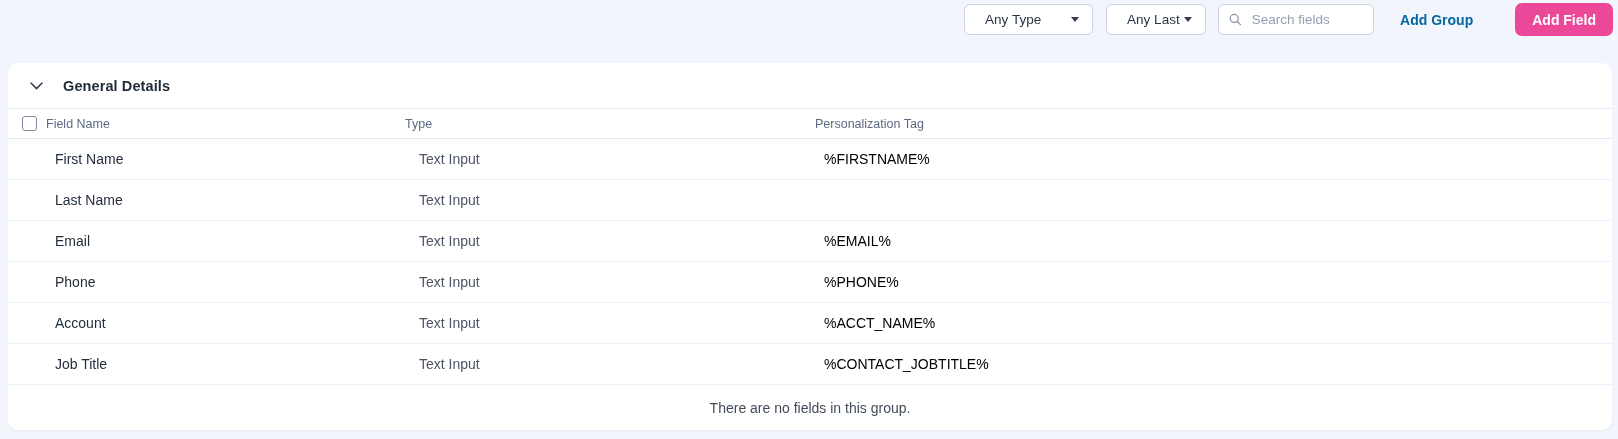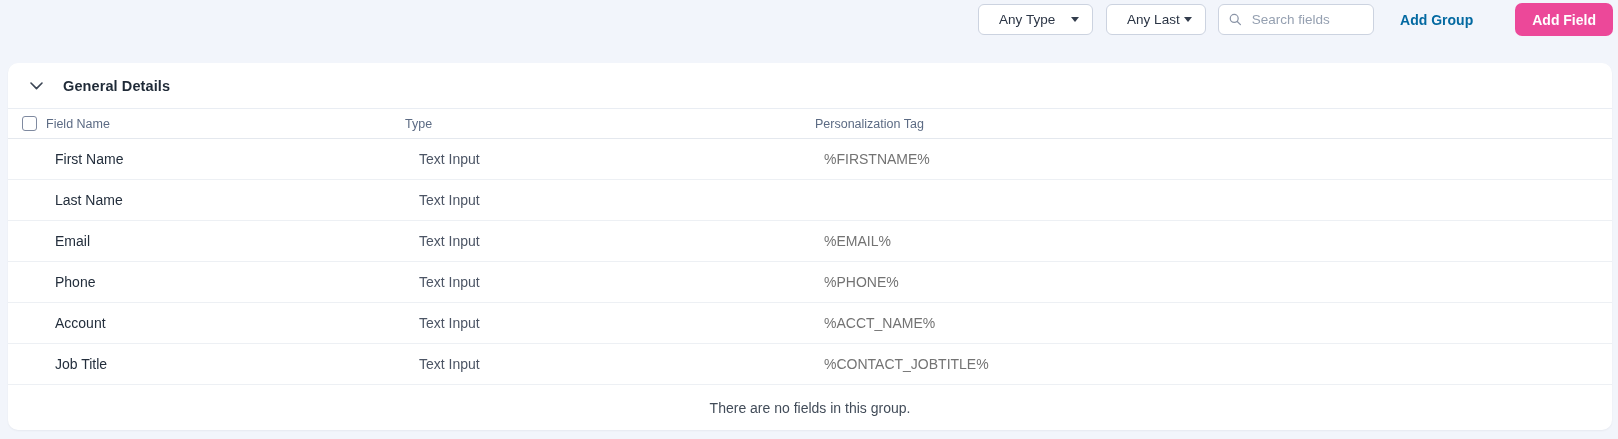--- a/index.html
+++ b/index.html
@@ -16,21 +16,21 @@
     display:flex; align-items:center; justify-content:flex-end;
     padding:3px 5px 0 0; height:36px;
   }
   .select-box {
     height:31px; background:#fff;
     border:1px solid #ccd3e0; border-radius:6px;
     display:flex; align-items:center; justify-content:space-between;
     padding:0 13px 0 20px;
     font-size:13.5px; color:#2b3545; cursor:pointer;
   }
-  .select-type { width:115px; margin-right:13px; }
+  .select-type { width:129px; margin-right:13px; }
   .select-list { width:100px; margin-right:12px; }
   .caret {
     width:0; height:0;
     border-left:4.5px solid transparent;
     border-right:4.5px solid transparent;
     border-top:5px solid #333d4d;
   }
   .search-box {
     width:156px; height:31px; background:#fff;
     border:1px solid #ccd3e0; border-radius:6px;
@@ -99,21 +99,21 @@
   }
 
   .t-row {
     height:41px;
     border-bottom:1px solid #edf0f4;
     font-size:14px;
     cursor:pointer;
   }
   .cell-name { padding-left:47px; color:#232e3c; }
   .cell-type { color:#4c5565; }
-  .cell-tag  { color:#737373; }
+  .cell-tag  { color:#000000; }
 
   .empty-row {
     height:45px;
     display:flex; align-items:center; justify-content:center;
     font-size:14px; color:#424c59;
   }
 </style>
 </head>
 <body>
 

